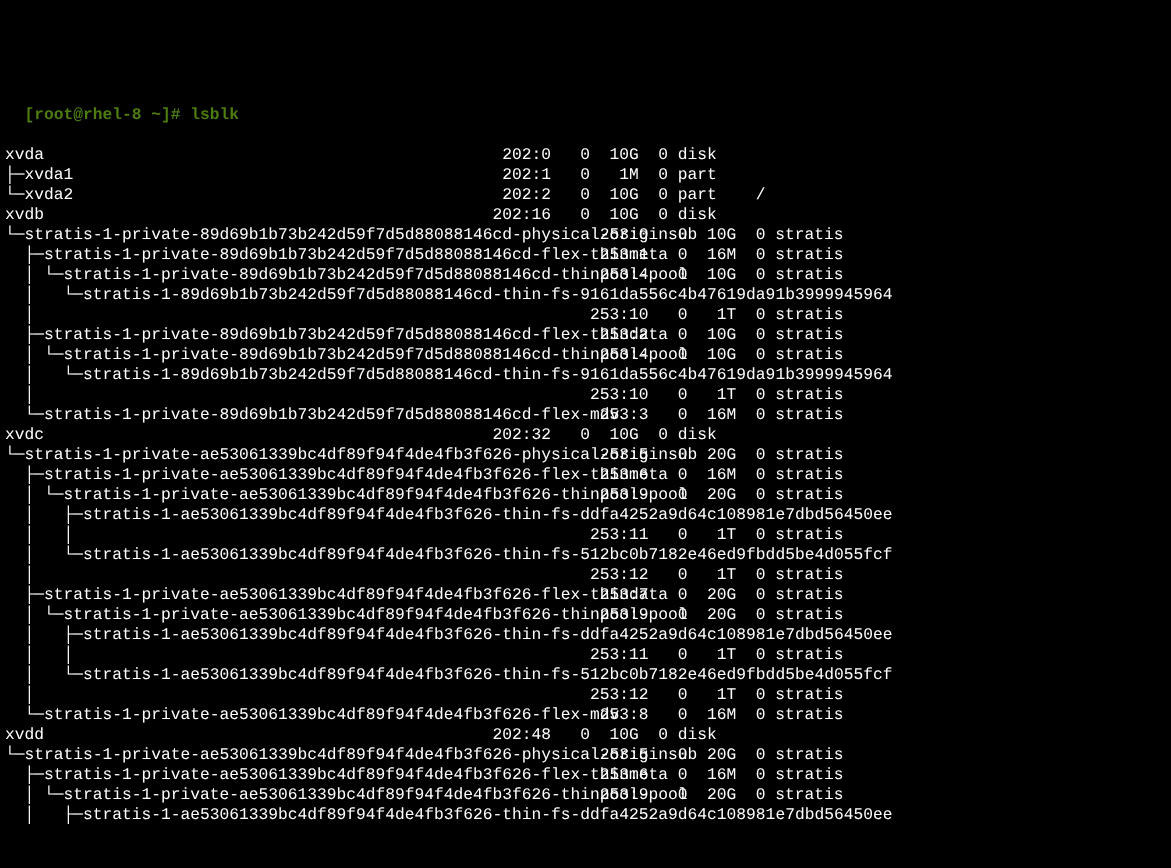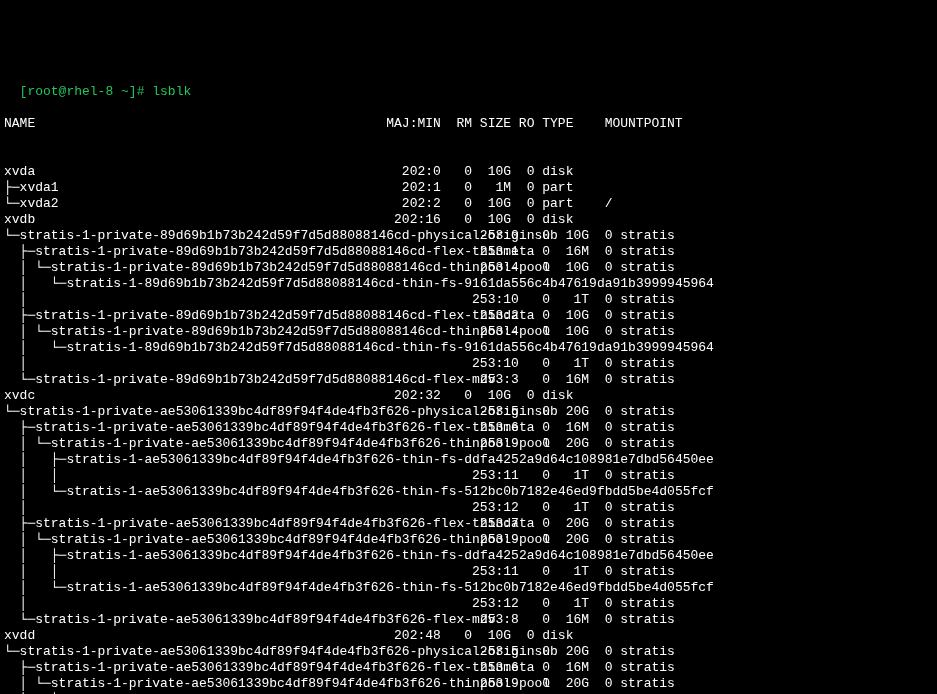--- a/index.html
+++ b/index.html
@@ -5,37 +5,36 @@
     body {
       background: #000;
       color: #fff;
       font-family: "Courier New", monospace;
       font-size: 13px;
       line-height: 16px;
       margin: 0;
       padding: 4px;
       white-space: pre;
     }
-    .prompt { color: #22c55e; }
+    .prompt { color: #4d7c0f; font-weight: bold; }
     .header-row, .data-row { display: block; }
     .col-name   { display: inline-block; width: 49ch; }
     .col-mm     { display: inline-block; width: 7ch;  text-align: right; }
     .col-rm     { display: inline-block; width: 4ch;  text-align: right; }
     .col-size   { display: inline-block; width: 5ch;  text-align: right; }
     .col-ro     { display: inline-block; width: 3ch;  text-align: right; }
     .col-type   { display: inline-block; width: 8ch;  padding-left: 1ch; }
     .col-mount  { display: inline-block; width: 11ch; }
     .col-name-long { display: inline-block; width: 59ch; }
     .tree-line { display: block; }
   </style>
 </head>
 <body>
 
 
 
 <div id="terminal">
   <span class="prompt">[root@rhel-8 ~]# lsblk</span>
-  <div class="header-row"><span class="col-name">NAME</span><span class="col-mm">MAJ:MIN</span><span class="col-rm">RM</span><span class="col-size">SIZE</span><span class="col-ro">RO</span><span class="col-type">TYPE</span><span class="col-mount">MOUNTPOINT</span></div>
   <div id="rows-container"><div class="data-row"><span class="col-name">xvda</span><span></span><span class="col-mm">202:0</span><span class="col-rm">0</span><span class="col-size">10G</span><span class="col-ro">0</span><span class="col-type">disk</span><span class="col-mount"></span></div><div class="data-row"><span class="col-name">├─xvda1</span><span></span><span class="col-mm">202:1</span><span class="col-rm">0</span><span class="col-size">1M</span><span class="col-ro">0</span><span class="col-type">part</span><span class="col-mount"></span></div><div class="data-row"><span class="col-name">└─xvda2</span><span></span><span class="col-mm">202:2</span><span class="col-rm">0</span><span class="col-size">10G</span><span class="col-ro">0</span><span class="col-type">part</span><span class="col-mount">/</span></div><div class="data-row"><span class="col-name">xvdb</span><span></span><span class="col-mm">202:16</span><span class="col-rm">0</span><span class="col-size">10G</span><span class="col-ro">0</span><span class="col-type">disk</span><span class="col-mount"></span></div><div class="data-row"><span class="col-name-long">└─stratis-1-private-89d69b1b73b242d59f7d5d88088146cd-physical-originsub</span><span class="col-mm">253:0</span><span class="col-rm">0</span><span class="col-size">10G</span><span class="col-ro">0</span><span class="col-type">stratis</span><span class="col-mount"></span></div><div class="data-row"><span class="col-name-long">  ├─stratis-1-private-89d69b1b73b242d59f7d5d88088146cd-flex-thinmeta</span><span class="col-mm">253:1</span><span class="col-rm">0</span><span class="col-size">16M</span><span class="col-ro">0</span><span class="col-type">stratis</span><span class="col-mount"></span></div><div class="data-row"><span class="col-name-long">  │ └─stratis-1-private-89d69b1b73b242d59f7d5d88088146cd-thinpool-pool</span><span class="col-mm">253:4</span><span class="col-rm">0</span><span class="col-size">10G</span><span class="col-ro">0</span><span class="col-type">stratis</span><span class="col-mount"></span></div><div class="data-row"><span class="tree-line">  │   └─stratis-1-89d69b1b73b242d59f7d5d88088146cd-thin-fs-9161da556c4b47619da91b3999945964</span></div><div class="data-row"><span class="col-name-long">  │</span><span class="col-mm">253:10</span><span class="col-rm">0</span><span class="col-size">1T</span><span class="col-ro">0</span><span class="col-type">stratis</span><span class="col-mount"></span></div><div class="data-row"><span class="col-name-long">  ├─stratis-1-private-89d69b1b73b242d59f7d5d88088146cd-flex-thindata</span><span class="col-mm">253:2</span><span class="col-rm">0</span><span class="col-size">10G</span><span class="col-ro">0</span><span class="col-type">stratis</span><span class="col-mount"></span></div><div class="data-row"><span class="col-name-long">  │ └─stratis-1-private-89d69b1b73b242d59f7d5d88088146cd-thinpool-pool</span><span class="col-mm">253:4</span><span class="col-rm">0</span><span class="col-size">10G</span><span class="col-ro">0</span><span class="col-type">stratis</span><span class="col-mount"></span></div><div class="data-row"><span class="tree-line">  │   └─stratis-1-89d69b1b73b242d59f7d5d88088146cd-thin-fs-9161da556c4b47619da91b3999945964</span></div><div class="data-row"><span class="col-name-long">  │</span><span class="col-mm">253:10</span><span class="col-rm">0</span><span class="col-size">1T</span><span class="col-ro">0</span><span class="col-type">stratis</span><span class="col-mount"></span></div><div class="data-row"><span class="col-name-long">  └─stratis-1-private-89d69b1b73b242d59f7d5d88088146cd-flex-mdv</span><span class="col-mm">253:3</span><span class="col-rm">0</span><span class="col-size">16M</span><span class="col-ro">0</span><span class="col-type">stratis</span><span class="col-mount"></span></div><div class="data-row"><span class="col-name">xvdc</span><span></span><span class="col-mm">202:32</span><span class="col-rm">0</span><span class="col-size">10G</span><span class="col-ro">0</span><span class="col-type">disk</span><span class="col-mount"></span></div><div class="data-row"><span class="col-name-long">└─stratis-1-private-ae53061339bc4df89f94f4de4fb3f626-physical-originsub</span><span class="col-mm">253:5</span><span class="col-rm">0</span><span class="col-size">20G</span><span class="col-ro">0</span><span class="col-type">stratis</span><span class="col-mount"></span></div><div class="data-row"><span class="col-name-long">  ├─stratis-1-private-ae53061339bc4df89f94f4de4fb3f626-flex-thinmeta</span><span class="col-mm">253:6</span><span class="col-rm">0</span><span class="col-size">16M</span><span class="col-ro">0</span><span class="col-type">stratis</span><span class="col-mount"></span></div><div class="data-row"><span class="col-name-long">  │ └─stratis-1-private-ae53061339bc4df89f94f4de4fb3f626-thinpool-pool</span><span class="col-mm">253:9</span><span class="col-rm">0</span><span class="col-size">20G</span><span class="col-ro">0</span><span class="col-type">stratis</span><span class="col-mount"></span></div><div class="data-row"><span class="tree-line">  │   ├─stratis-1-ae53061339bc4df89f94f4de4fb3f626-thin-fs-ddfa4252a9d64c108981e7dbd56450ee</span></div><div class="data-row"><span class="col-name-long">  │   │</span><span class="col-mm">253:11</span><span class="col-rm">0</span><span class="col-size">1T</span><span class="col-ro">0</span><span class="col-type">stratis</span><span class="col-mount"></span></div><div class="data-row"><span class="tree-line">  │   └─stratis-1-ae53061339bc4df89f94f4de4fb3f626-thin-fs-512bc0b7182e46ed9fbdd5be4d055fcf</span></div><div class="data-row"><span class="col-name-long">  │</span><span class="col-mm">253:12</span><span class="col-rm">0</span><span class="col-size">1T</span><span class="col-ro">0</span><span class="col-type">stratis</span><span class="col-mount"></span></div><div class="data-row"><span class="col-name-long">  ├─stratis-1-private-ae53061339bc4df89f94f4de4fb3f626-flex-thindata</span><span class="col-mm">253:7</span><span class="col-rm">0</span><span class="col-size">20G</span><span class="col-ro">0</span><span class="col-type">stratis</span><span class="col-mount"></span></div><div class="data-row"><span class="col-name-long">  │ └─stratis-1-private-ae53061339bc4df89f94f4de4fb3f626-thinpool-pool</span><span class="col-mm">253:9</span><span class="col-rm">0</span><span class="col-size">20G</span><span class="col-ro">0</span><span class="col-type">stratis</span><span class="col-mount"></span></div><div class="data-row"><span class="tree-line">  │   ├─stratis-1-ae53061339bc4df89f94f4de4fb3f626-thin-fs-ddfa4252a9d64c108981e7dbd56450ee</span></div><div class="data-row"><span class="col-name-long">  │   │</span><span class="col-mm">253:11</span><span class="col-rm">0</span><span class="col-size">1T</span><span class="col-ro">0</span><span class="col-type">stratis</span><span class="col-mount"></span></div><div class="data-row"><span class="tree-line">  │   └─stratis-1-ae53061339bc4df89f94f4de4fb3f626-thin-fs-512bc0b7182e46ed9fbdd5be4d055fcf</span></div><div class="data-row"><span class="col-name-long">  │</span><span class="col-mm">253:12</span><span class="col-rm">0</span><span class="col-size">1T</span><span class="col-ro">0</span><span class="col-type">stratis</span><span class="col-mount"></span></div><div class="data-row"><span class="col-name-long">  └─stratis-1-private-ae53061339bc4df89f94f4de4fb3f626-flex-mdv</span><span class="col-mm">253:8</span><span class="col-rm">0</span><span class="col-size">16M</span><span class="col-ro">0</span><span class="col-type">stratis</span><span class="col-mount"></span></div><div class="data-row"><span class="col-name">xvdd</span><span></span><span class="col-mm">202:48</span><span class="col-rm">0</span><span class="col-size">10G</span><span class="col-ro">0</span><span class="col-type">disk</span><span class="col-mount"></span></div><div class="data-row"><span class="col-name-long">└─stratis-1-private-ae53061339bc4df89f94f4de4fb3f626-physical-originsub</span><span class="col-mm">253:5</span><span class="col-rm">0</span><span class="col-size">20G</span><span class="col-ro">0</span><span class="col-type">stratis</span><span class="col-mount"></span></div><div class="data-row"><span class="col-name-long">  ├─stratis-1-private-ae53061339bc4df89f94f4de4fb3f626-flex-thinmeta</span><span class="col-mm">253:6</span><span class="col-rm">0</span><span class="col-size">16M</span><span class="col-ro">0</span><span class="col-type">stratis</span><span class="col-mount"></span></div><div class="data-row"><span class="col-name-long">  │ └─stratis-1-private-ae53061339bc4df89f94f4de4fb3f626-thinpool-pool</span><span class="col-mm">253:9</span><span class="col-rm">0</span><span class="col-size">20G</span><span class="col-ro">0</span><span class="col-type">stratis</span><span class="col-mount"></span></div><div class="data-row"><span class="tree-line">  │   ├─stratis-1-ae53061339bc4df89f94f4de4fb3f626-thin-fs-ddfa4252a9d64c108981e7dbd56450ee</span></div></div>
 </div>
 
 
 
 
 </body></html>

